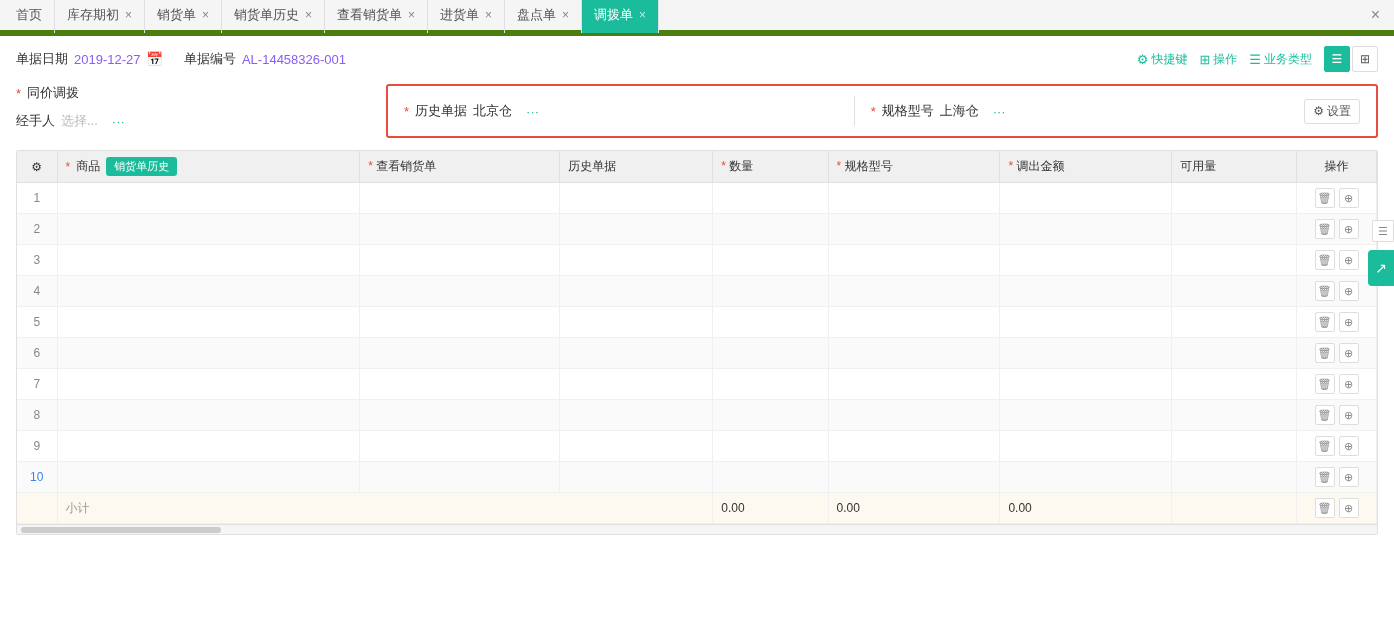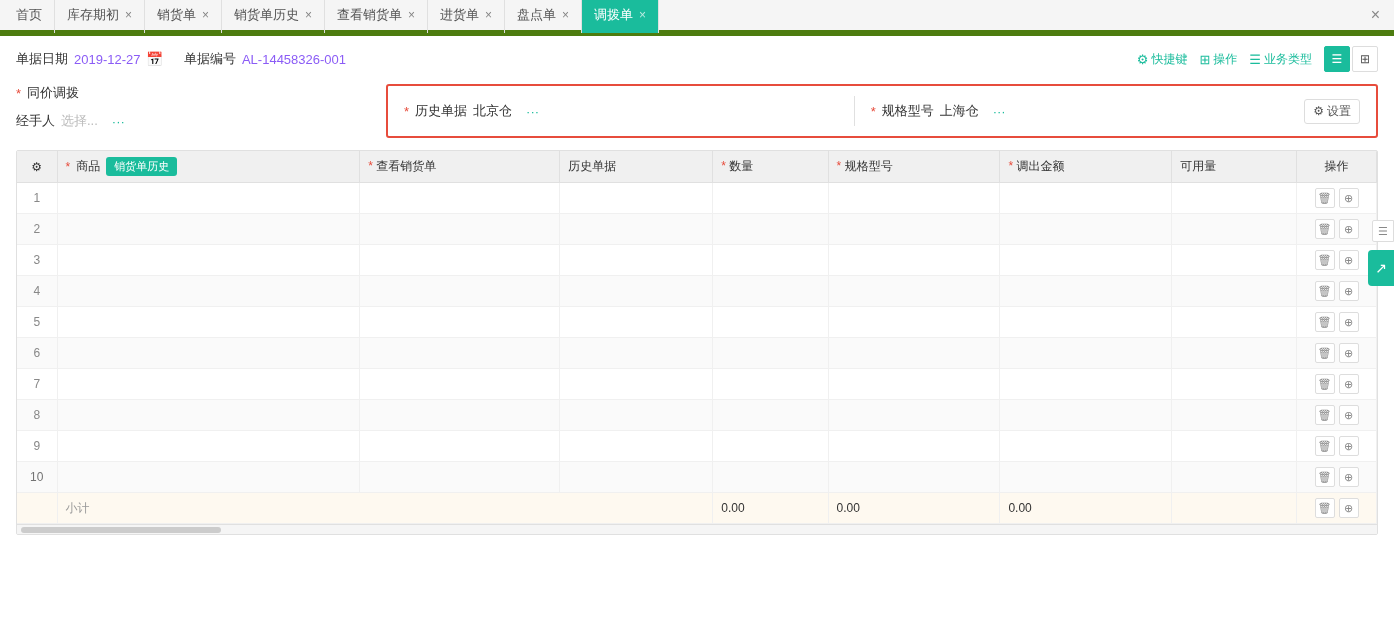--- a/index.html
+++ b/index.html
@@ -555,21 +555,21 @@
     <td></td>
     <td></td>
     <td>
       <div class="row-ops">
         <div class="row-op-btn">🗑</div>
         <div class="row-op-btn">⊕</div>
       </div>
     </td>
   </tr>
           <tr>
-    <td style="color:#737373;">10</td>
+    <td style="color:#3b82f6;">10</td>
     <td></td>
     <td></td>
     <td></td>
     <td></td>
     <td></td>
     <td></td>
     <td></td>
     <td>
       <div class="row-ops">
         <div class="row-op-btn">🗑</div>

